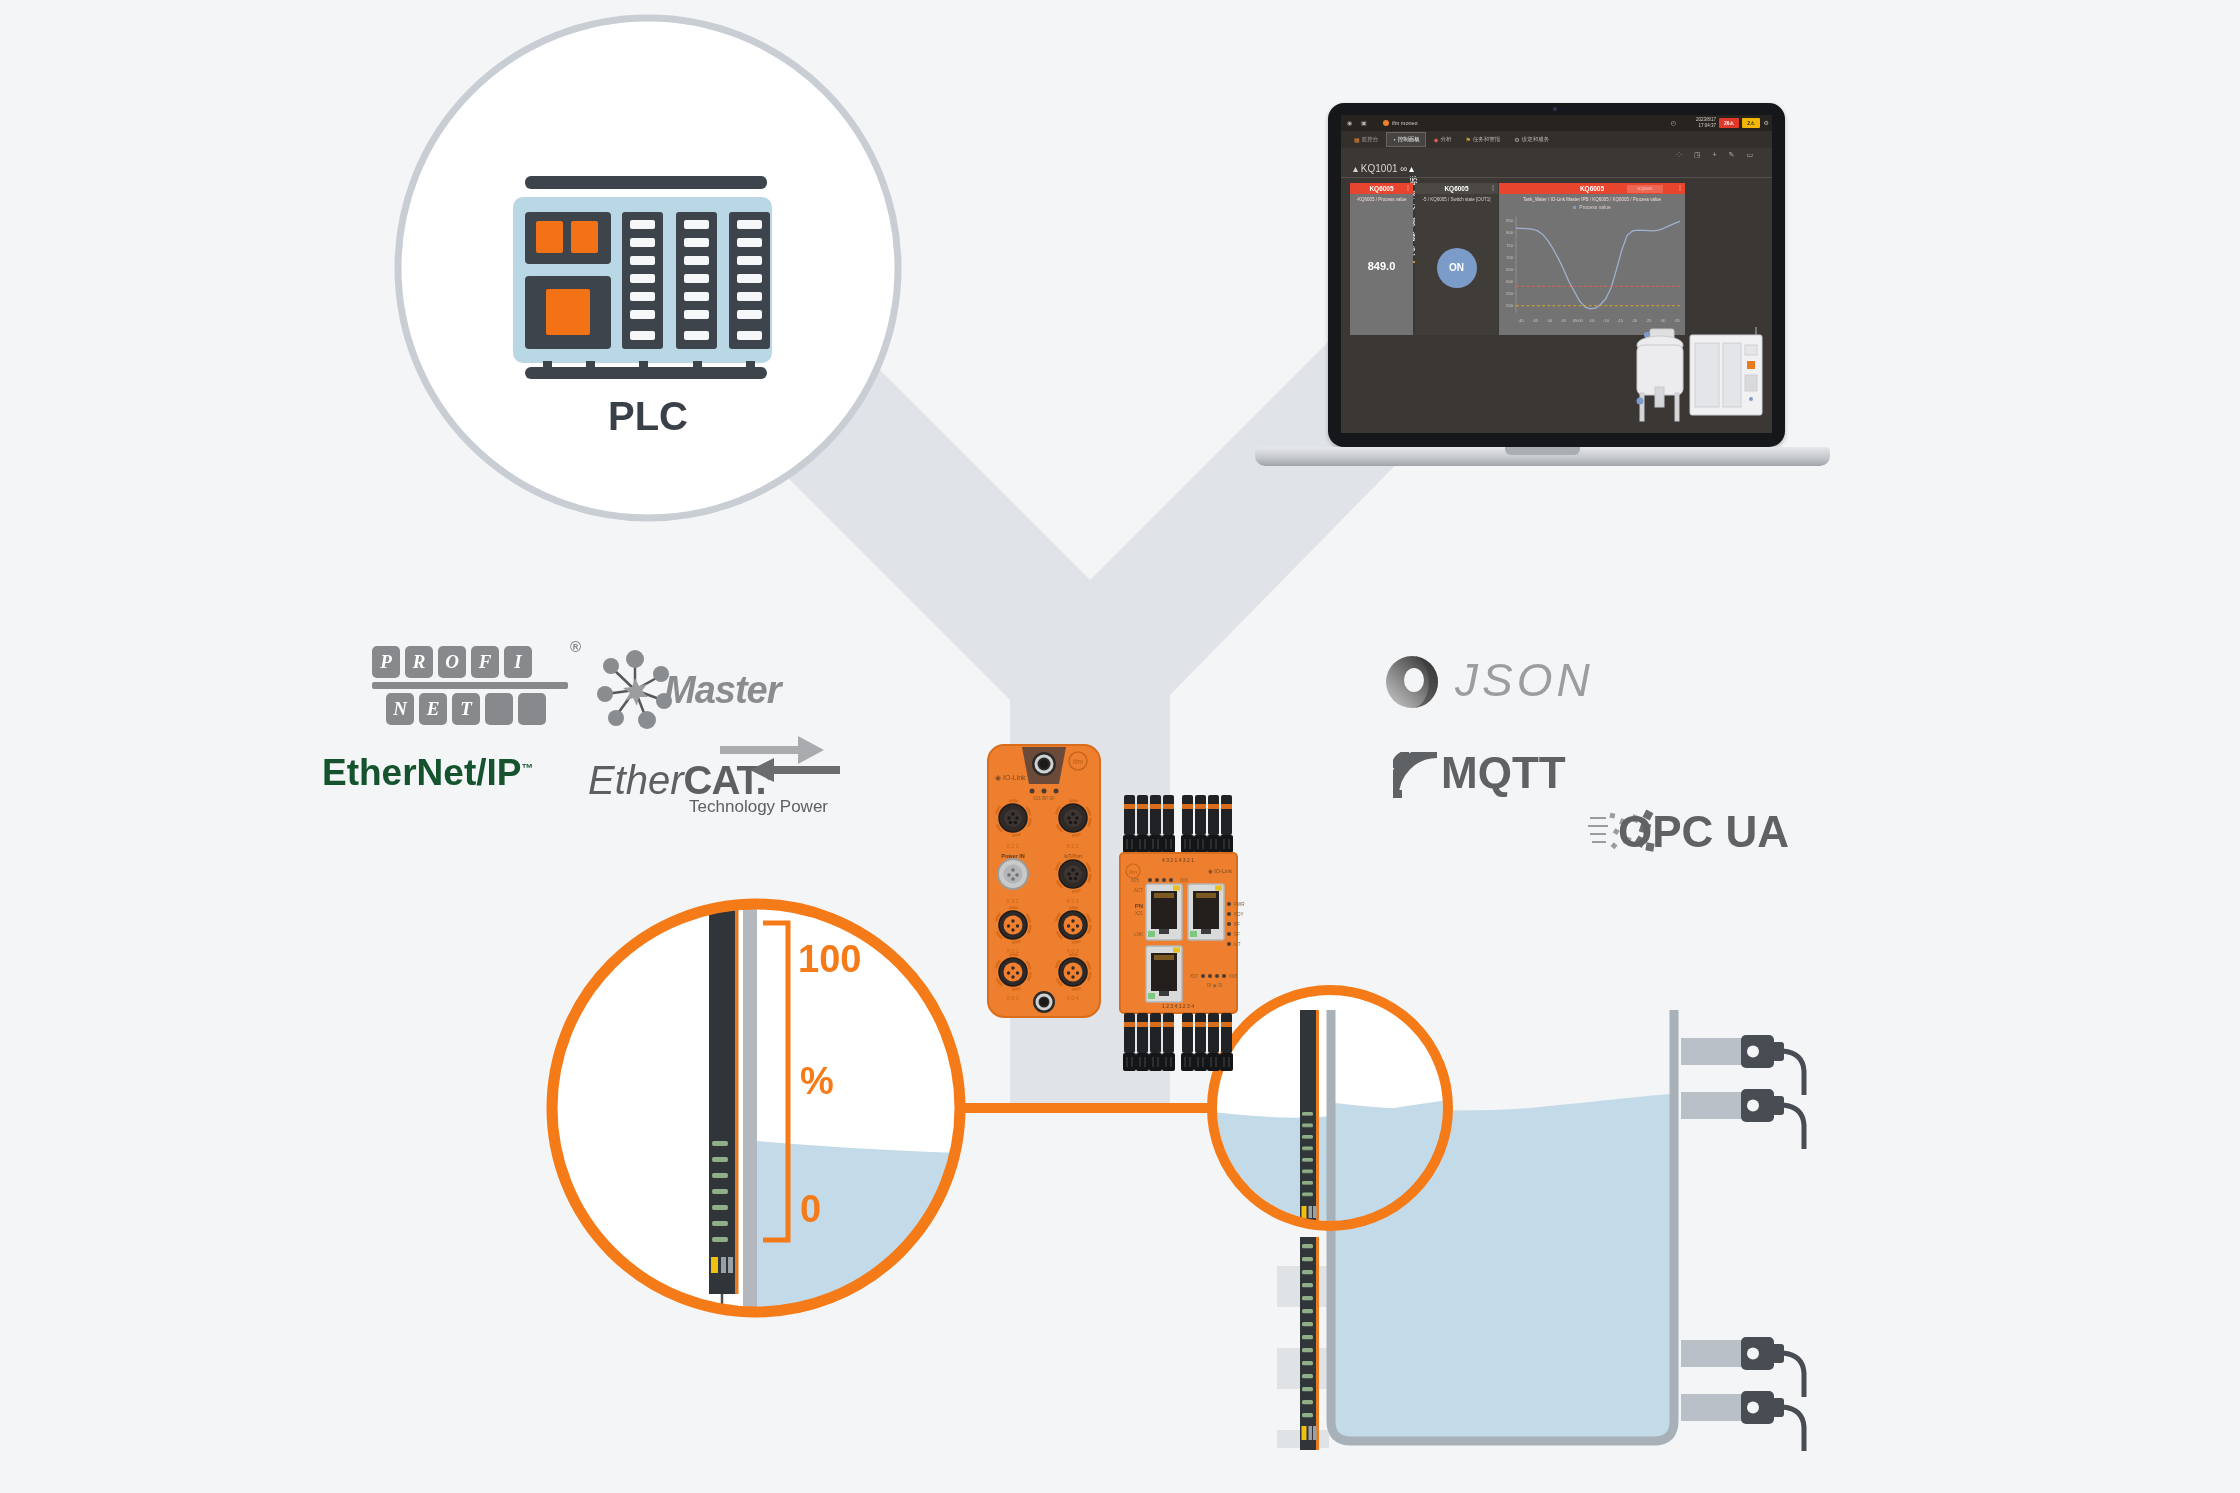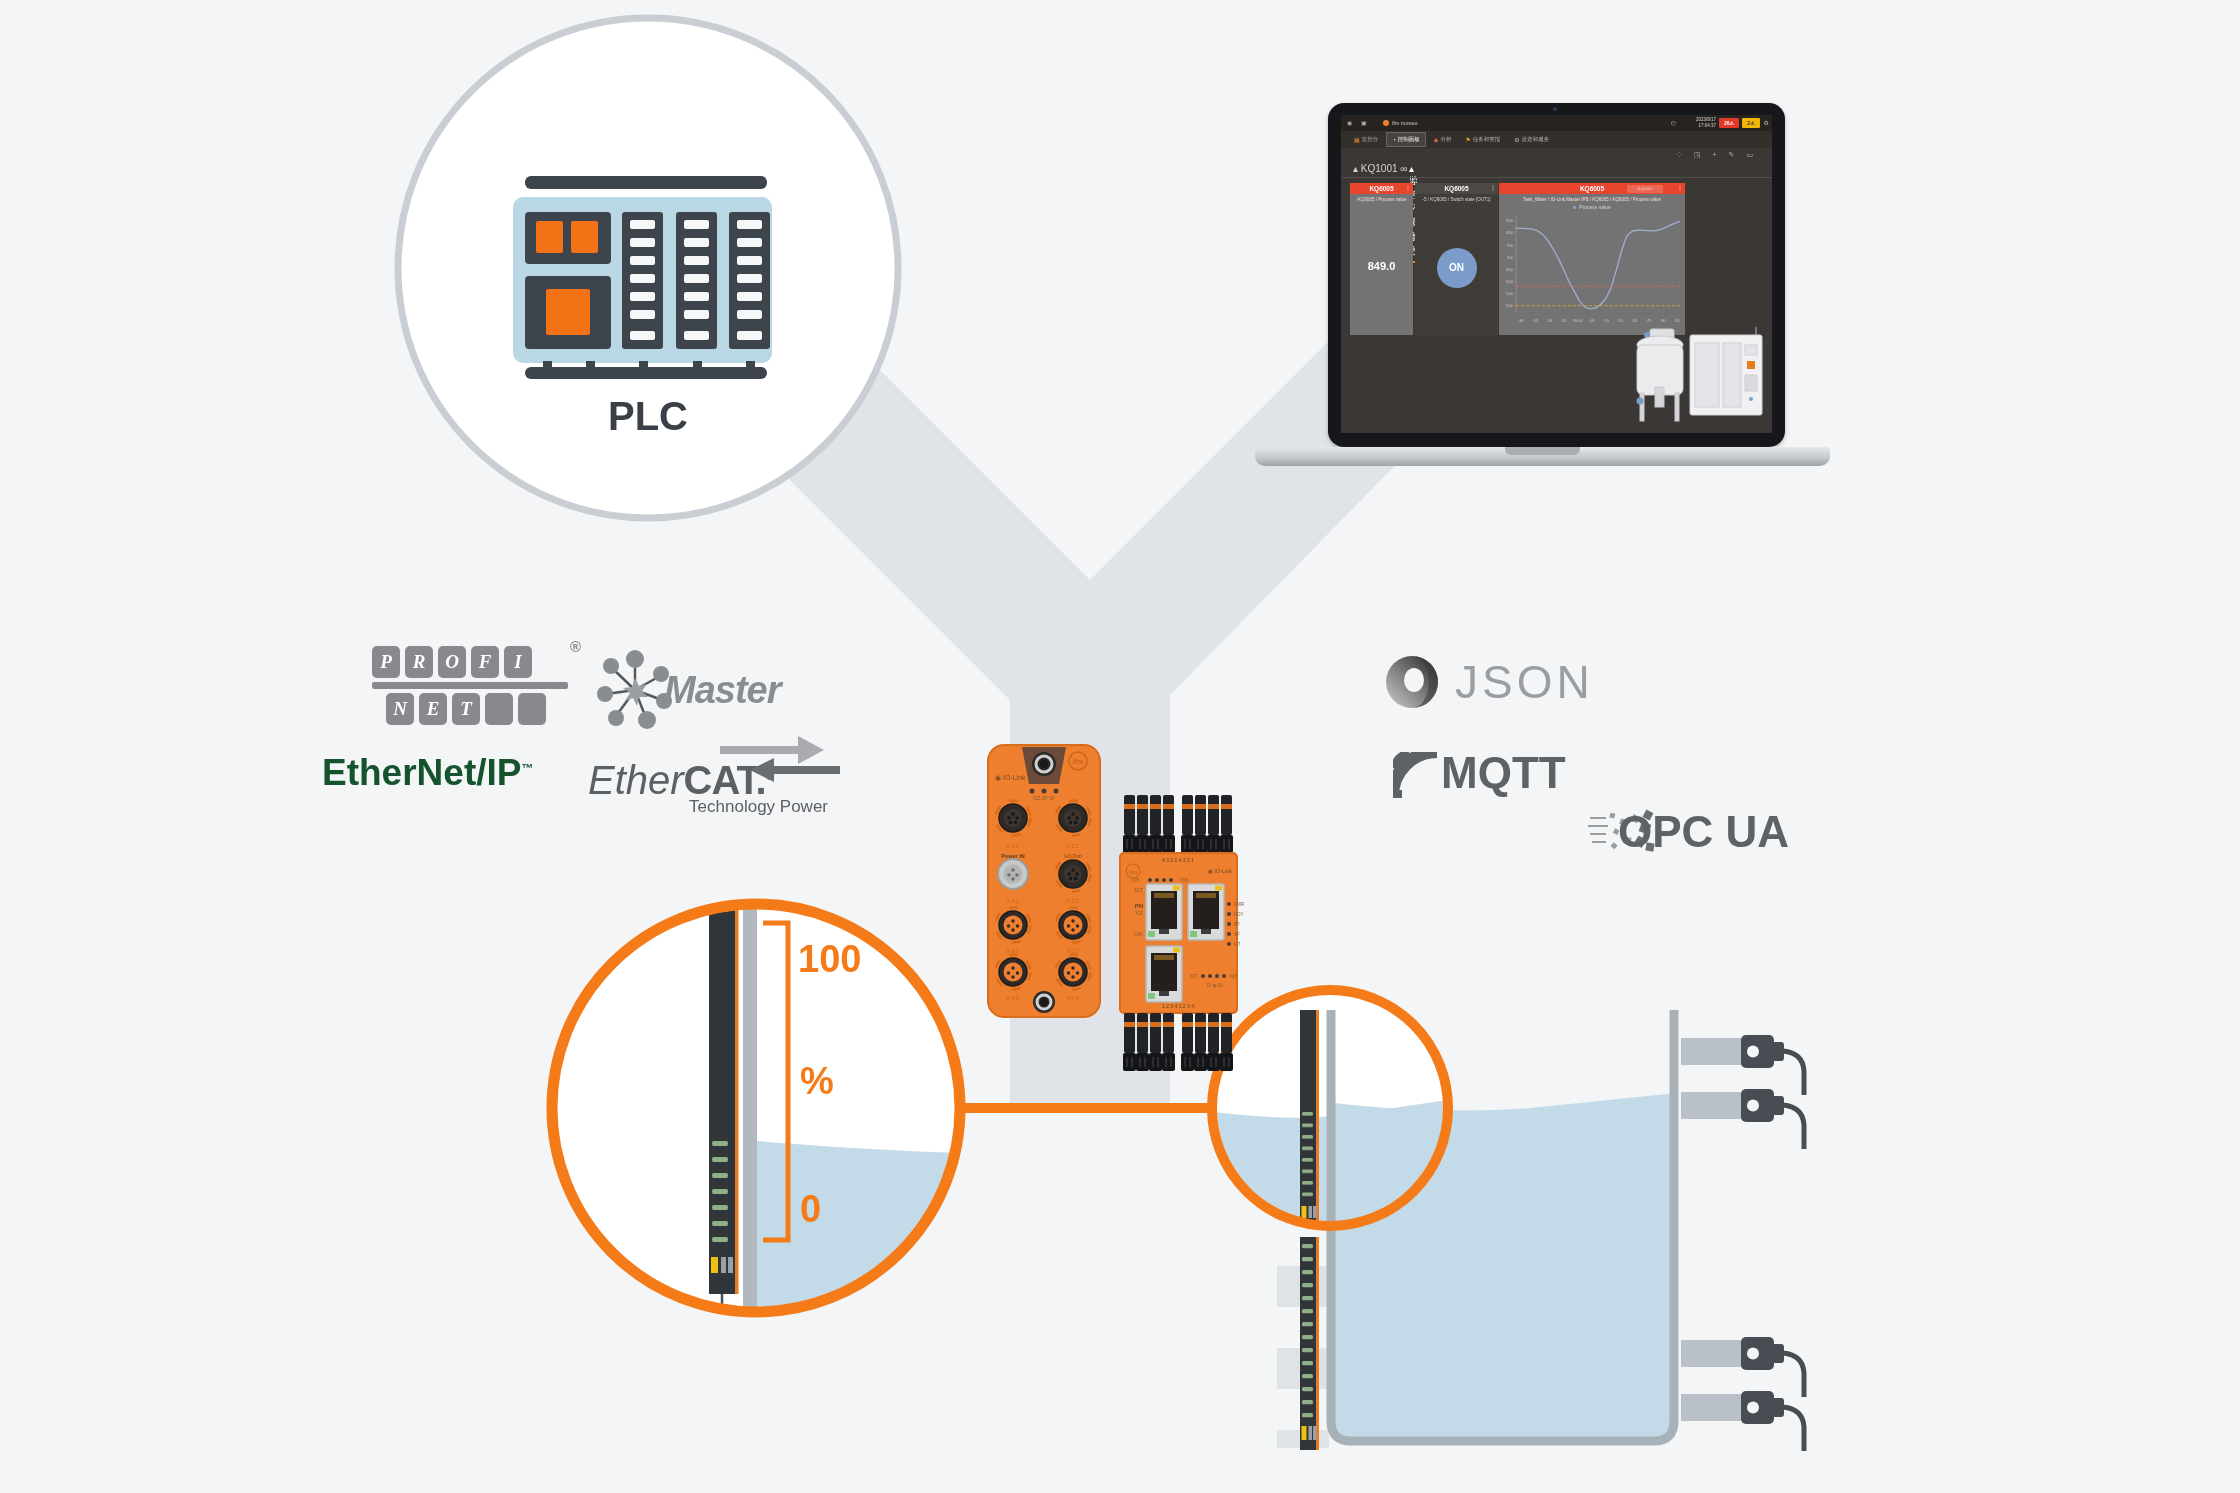--- a/index.html
+++ b/index.html
@@ -56,21 +56,21 @@
   .modwrap{display:flex;align-items:center;}
   .modtext{font-size:38px;font-weight:900;font-style:italic;color:#8a8d90;margin-left:-10px;letter-spacing:-1px;}
   .enip{font-size:37px;font-weight:bold;color:#14532d;letter-spacing:0;}
   .enip sup{font-size:12px;}
   .ecwrap{position:relative;width:240px;}
   .ectext{font-size:40px;color:#5d6063;}
   .ectext .l{font-weight:400;font-style:italic;} .ectext .b{font-weight:800;letter-spacing:-1px;}
   .ectext sup{font-size:11px;}
   .ecsub{font-size:17px;font-weight:300;color:#5d6063;text-align:right;margin-top:-6px;}
   .ecarrows{position:absolute;right:-12px;top:-22px;}
-  .jsonwrap{display:flex;align-items:center;gap:14px;}
+  .jsonwrap{display:flex;align-items:flex-start;gap:14px;font-style:italic;}
   .jsontext{font-size:46px;font-weight:200;color:#9b9ea1;letter-spacing:4px;}
   .mqttwrap{display:flex;align-items:flex-end;gap:4px;}
   .mqtttext{font-size:44px;font-weight:800;color:#5e6265;letter-spacing:0;}
   .opcwrap{position:relative;}
   .opctext{font-size:44px;font-weight:800;color:#5e6265;position:relative;z-index:1;margin-left:30px;}
 </style>
 </head>
 <body>
 
 <div class="stage">

